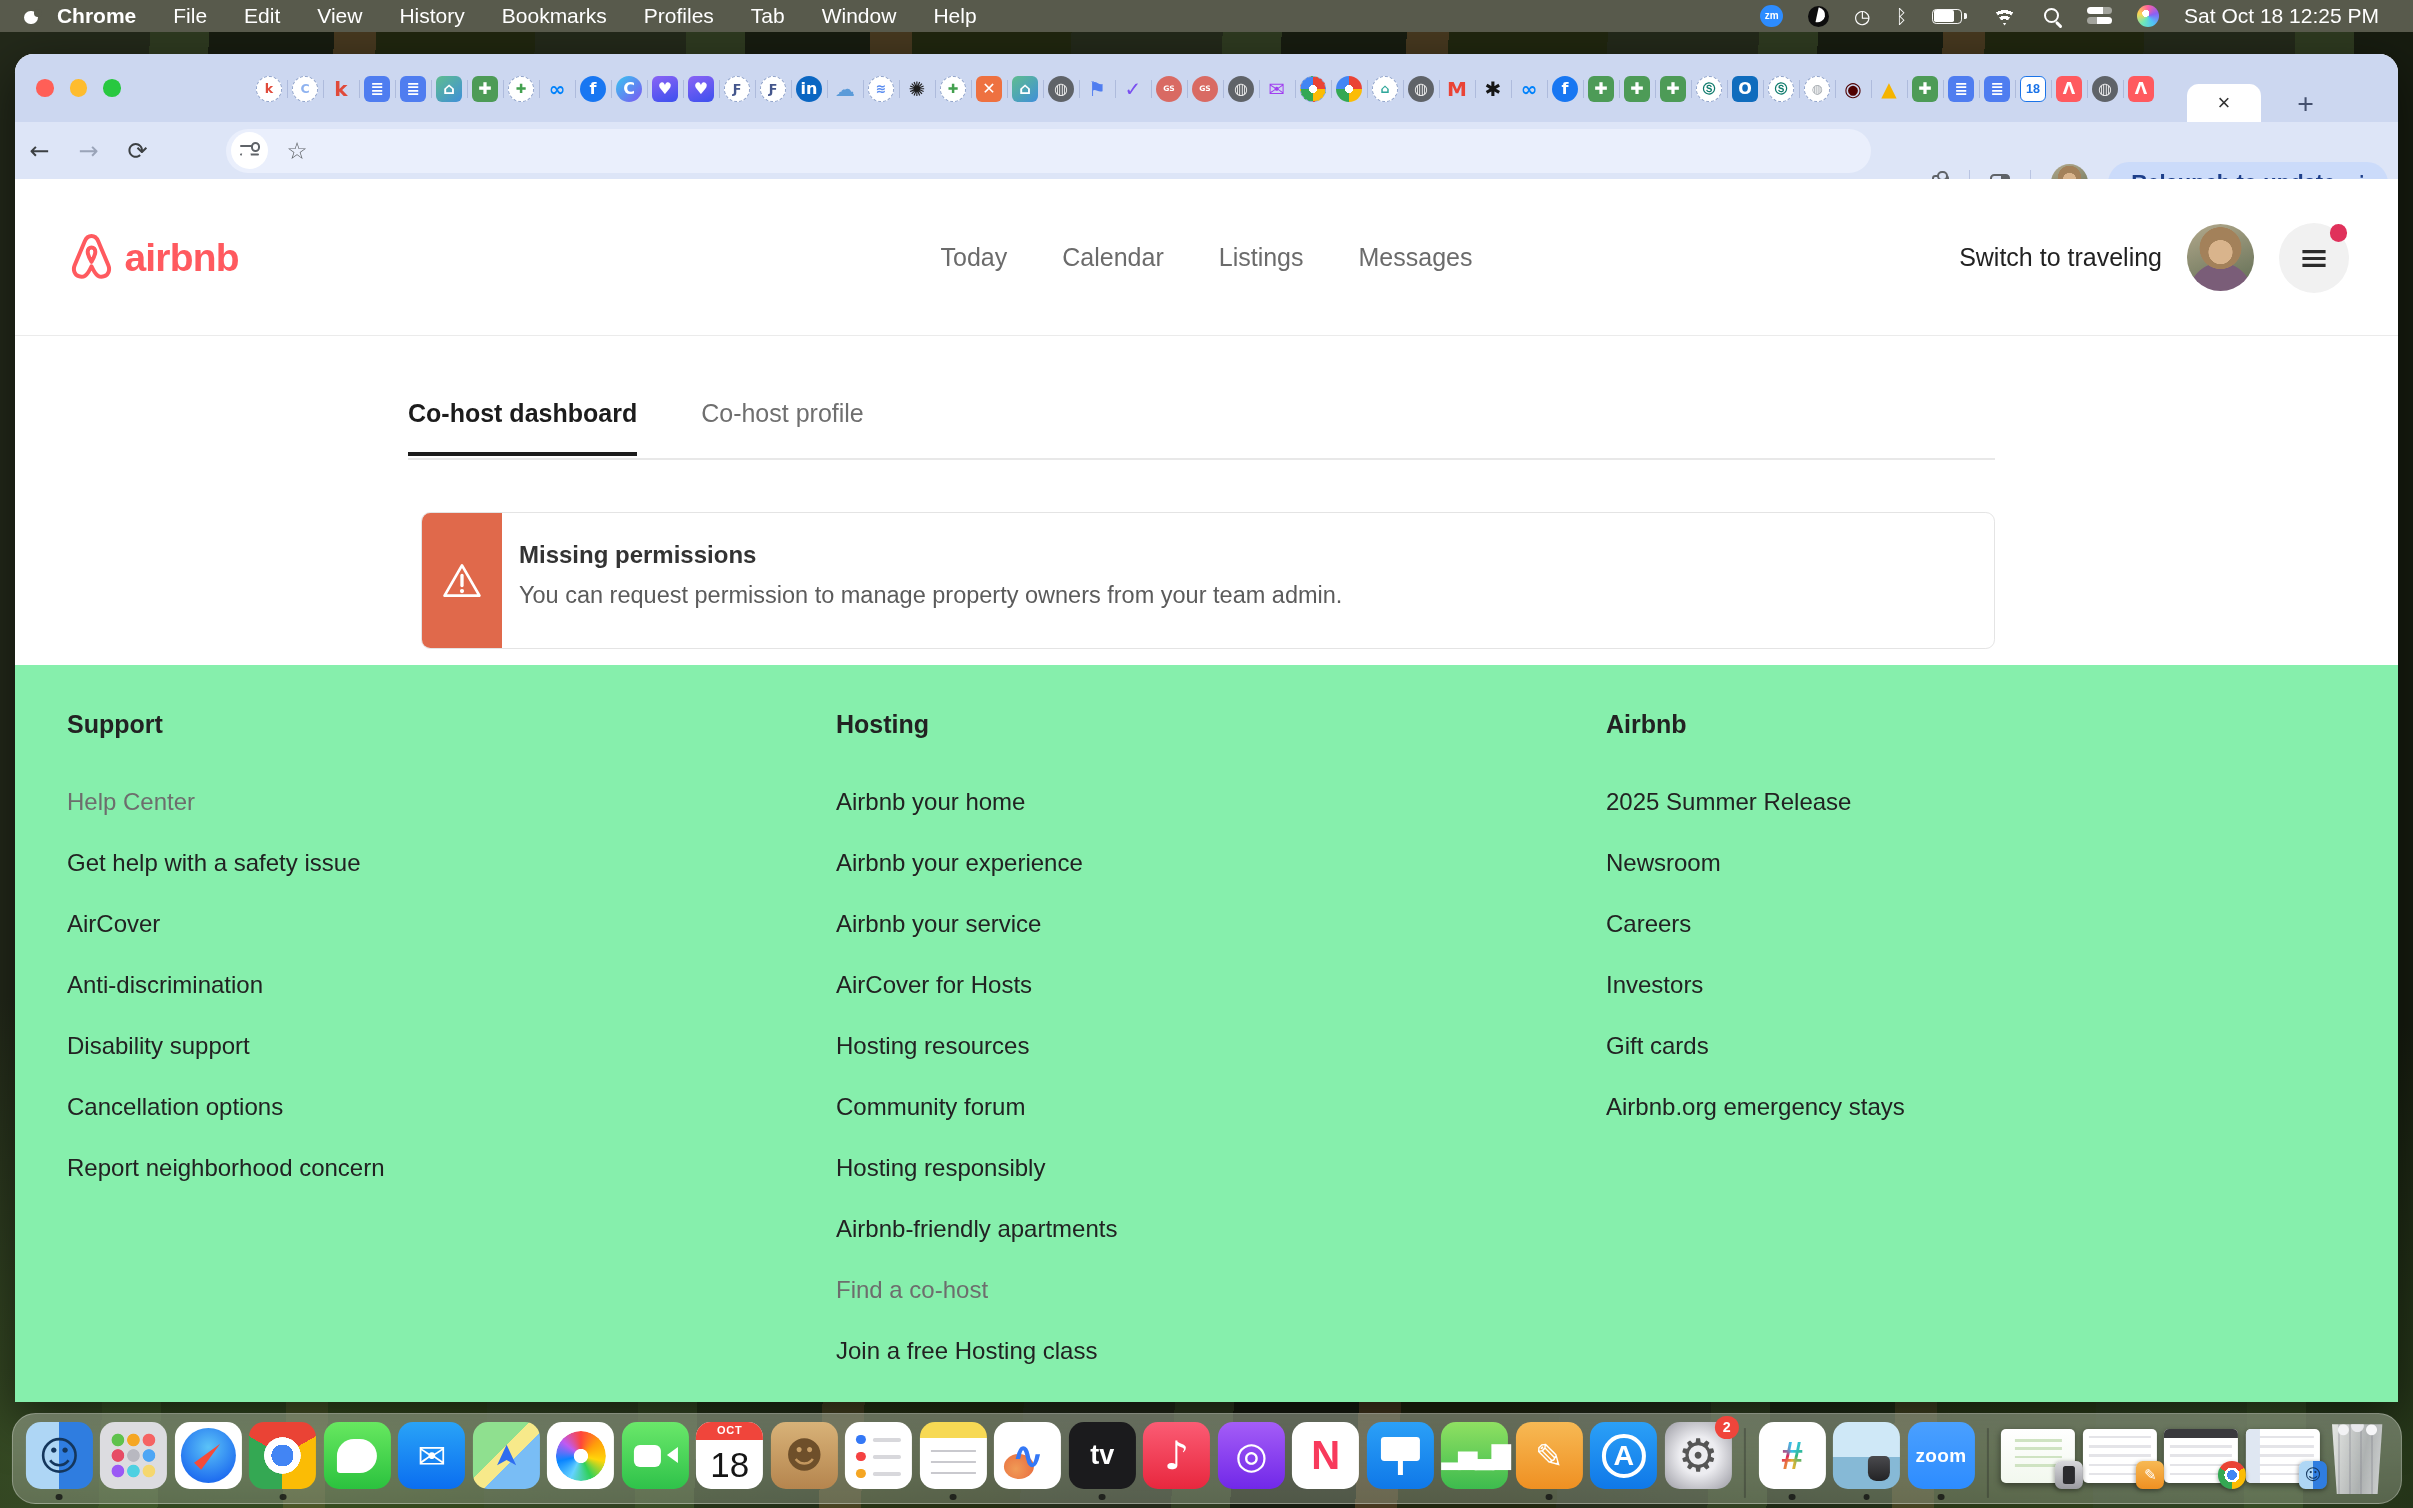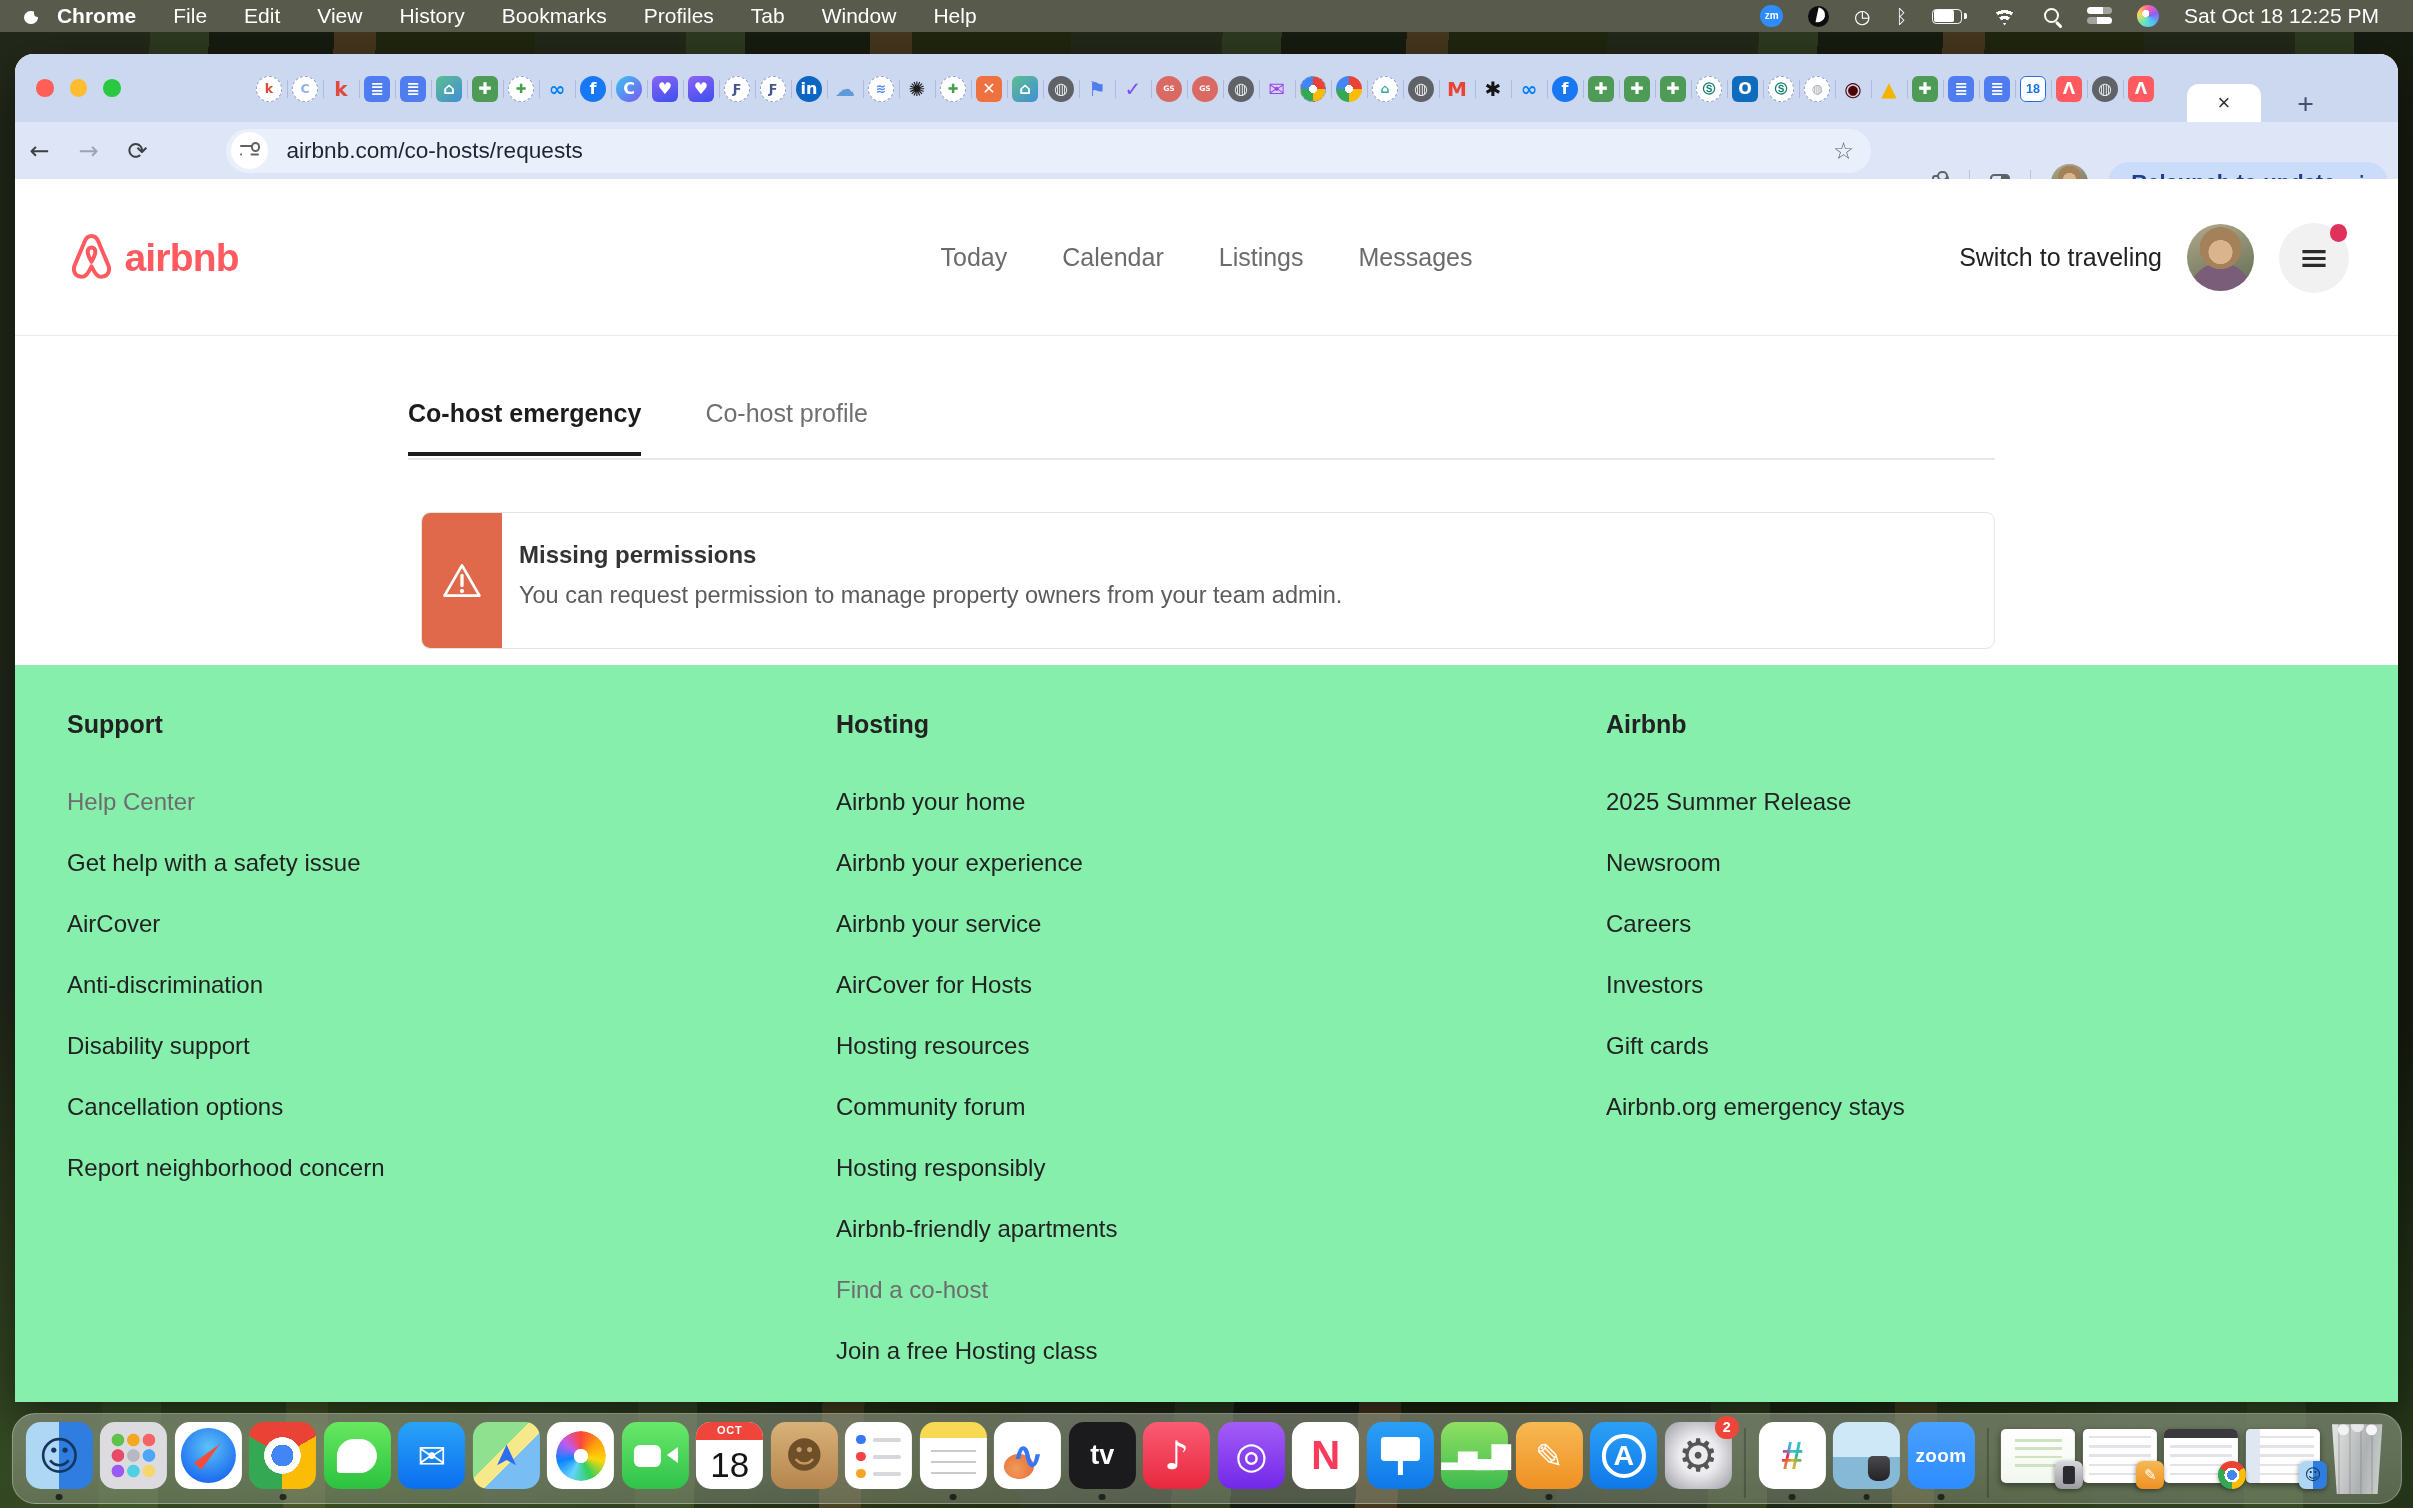--- a/index.html
+++ b/index.html
@@ -465,21 +465,20 @@
   </div>
 
   <div class="toolbar">
     <span class="nav-ic">←</span>
     <span class="nav-ic dis">→</span>
     <span class="nav-ic">⟳</span>
     <div class="urlpill">
       <span class="siteinfo">
           <span class="tune"></span>
         </span>
-      <span class="urltext">airbnb.com/co-hosts/requests</span>
       <span class="star">☆</span>
     </div>
     <div class="tb-right">
       <span class="puzzle"></span>
       <span class="tb-sep"></span>
       <span class="spanel"></span>
       <span class="tb-sep"></span>
       <span class="avatar av-sm"></span>
       <span class="relaunch">
         <span>Relaunch to update</span>
@@ -506,21 +505,21 @@
         <span class="switch">Switch to traveling</span>
         <span class="avatar av-lg"></span>
         <span class="burger">
           <i>≡</i>
           <span class="reddot"></span>
         </span>
       </div>
     </div>
 
     <div class="ctabs">
-      <span class="ctab active">Co-host emergency</span>
+      <span class="ctab active">Co-host dashboard</span>
       <span class="ctab idle">Co-host profile</span>
     </div>
     <div class="tabline"></div>
 
     <div class="alert">
       <div class="alert-ic">
         <svg width="44" height="44" viewBox="0 0 48 48">
           <path d="M24 7 L43 40 H5 Z" fill="none" stroke="#fff" stroke-width="3" stroke-linejoin="round"></path>
           <line x1="24" y1="18" x2="24" y2="29" stroke="#fff" stroke-width="3.6" stroke-linecap="round"></line>
           <circle cx="24" cy="35" r="2.3" fill="#fff"></circle>

